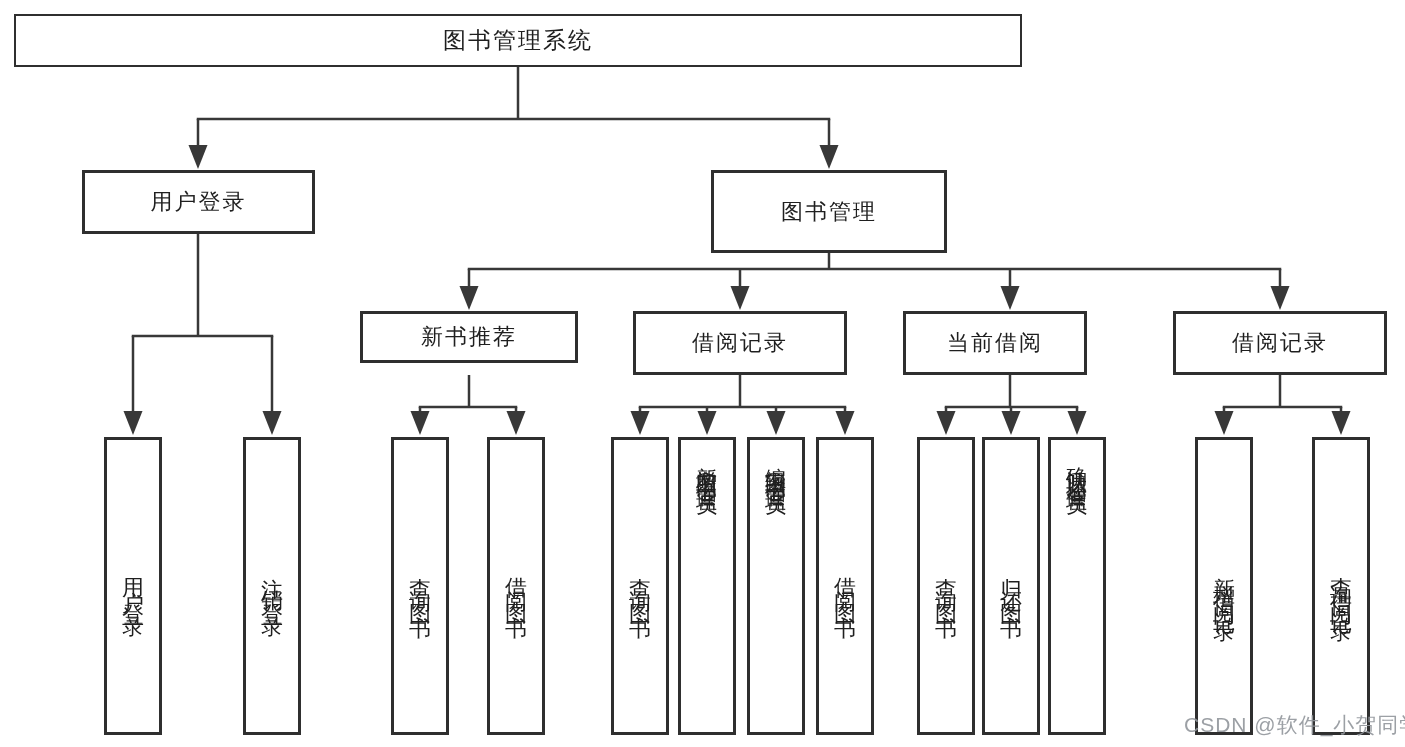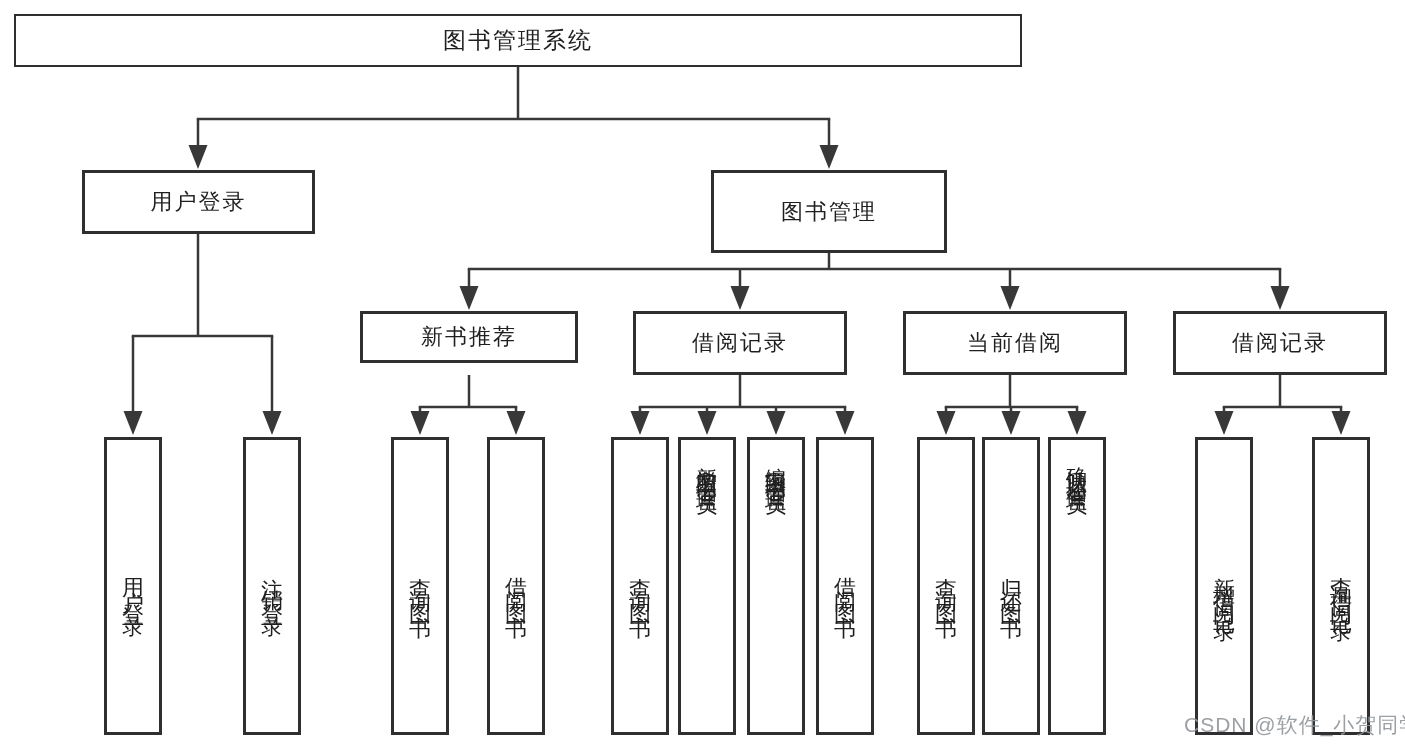--- a/index.html
+++ b/index.html
@@ -147,21 +147,21 @@
   <div class="box" style="left:711px;top:170px;width:236px;height:83px;">
     <span class="hlabel">图书管理</span>
   </div>
 
   <div class="box" style="left:360px;top:311px;width:218px;height:52px;">
     <span class="hlabel">新书推荐</span>
   </div>
   <div class="box" style="left:633px;top:311px;width:214px;height:64px;">
     <span class="hlabel">借阅记录</span>
   </div>
-  <div class="box" style="left:903px;top:311px;width:224px;height:64px;">
+  <div class="box" style="left:903px;top:311px;width:184px;height:64px;">
     <span class="hlabel">当前借阅</span>
   </div>
   <div class="box" style="left:1173px;top:311px;width:214px;height:64px;">
     <span class="hlabel">借阅记录</span>
   </div>
 
   <div class="box vbox v4" style="left:104px;">
     <span class="vlabel">用户登录</span>
   </div>
   <div class="box vbox v4" style="left:243px;">

